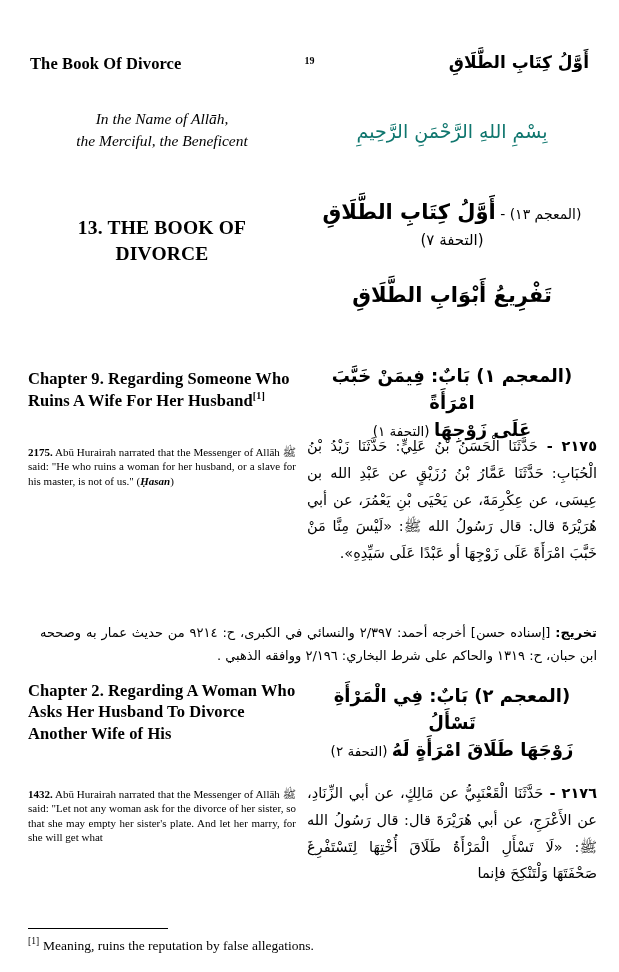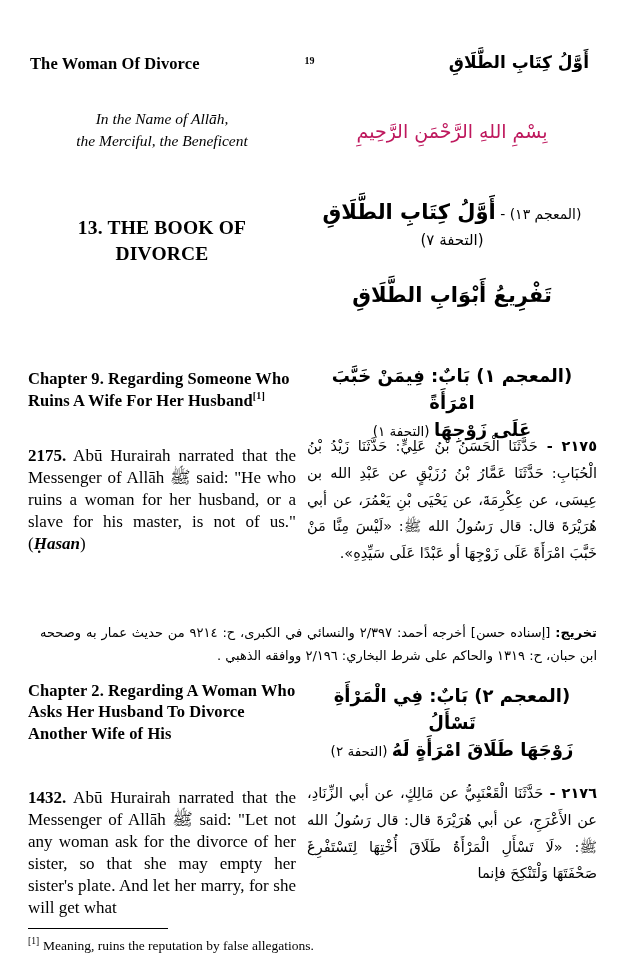--- a/index.html
+++ b/index.html
@@ -81,21 +81,21 @@
     font-style: italic;
     font-size: 15.5px;
     line-height: 1.45;
   }
   .basmala-ar {
     margin-top: 20px;
     text-align: center;
     direction: rtl;
     font-size: 19px;
     letter-spacing: 1px;
-    color: #be185d;
+    color: #0f766e;
     font-family: "DejaVu Sans", sans-serif;
   }
 
   
   .book-title-en {
     margin-top: 62px;
     text-align: center;
     font-size: 19.5px;
     font-weight: bold;
     line-height: 1.35;
@@ -144,21 +144,21 @@
     font-size: 13.5px;
     line-height: 1.5;
   }
   .chapter-ar .big {
     font-size: 18px;
     font-weight: bold;
   }
 
   
   .hadith-en {
-    font-size: 17px;
+    font-size: 11px;
     line-height: 1.30;
     text-align: justify;
     text-justify: inter-word;
     margin-top: 10px;
   }
   .hadith-en b { font-weight: bold; }
   .hadith-en i { font-style: italic; font-weight: bold; }
 
   .hadith-ar {
     direction: rtl;
@@ -208,21 +208,21 @@
 
   
   .abs { position: absolute; }
 </style>
 </head>
 <body>
 
 <div class="page">
 
   <div class="running-head">
-    <div class="rh-left">The Woman Of Divorce</div>
+    <div class="rh-left">The Book Of Divorce</div>
     <div class="rh-page">19</div>
     <div class="rh-right">أَوَّلُ كِتَابِ الطَّلَاقِ</div>
   </div>
 
   <div class="col-en">
 
     <div class="basmala-en">
       <div>In the Name of Allāh,</div>
       <div>the Merciful, the Beneficent</div>
     </div>

